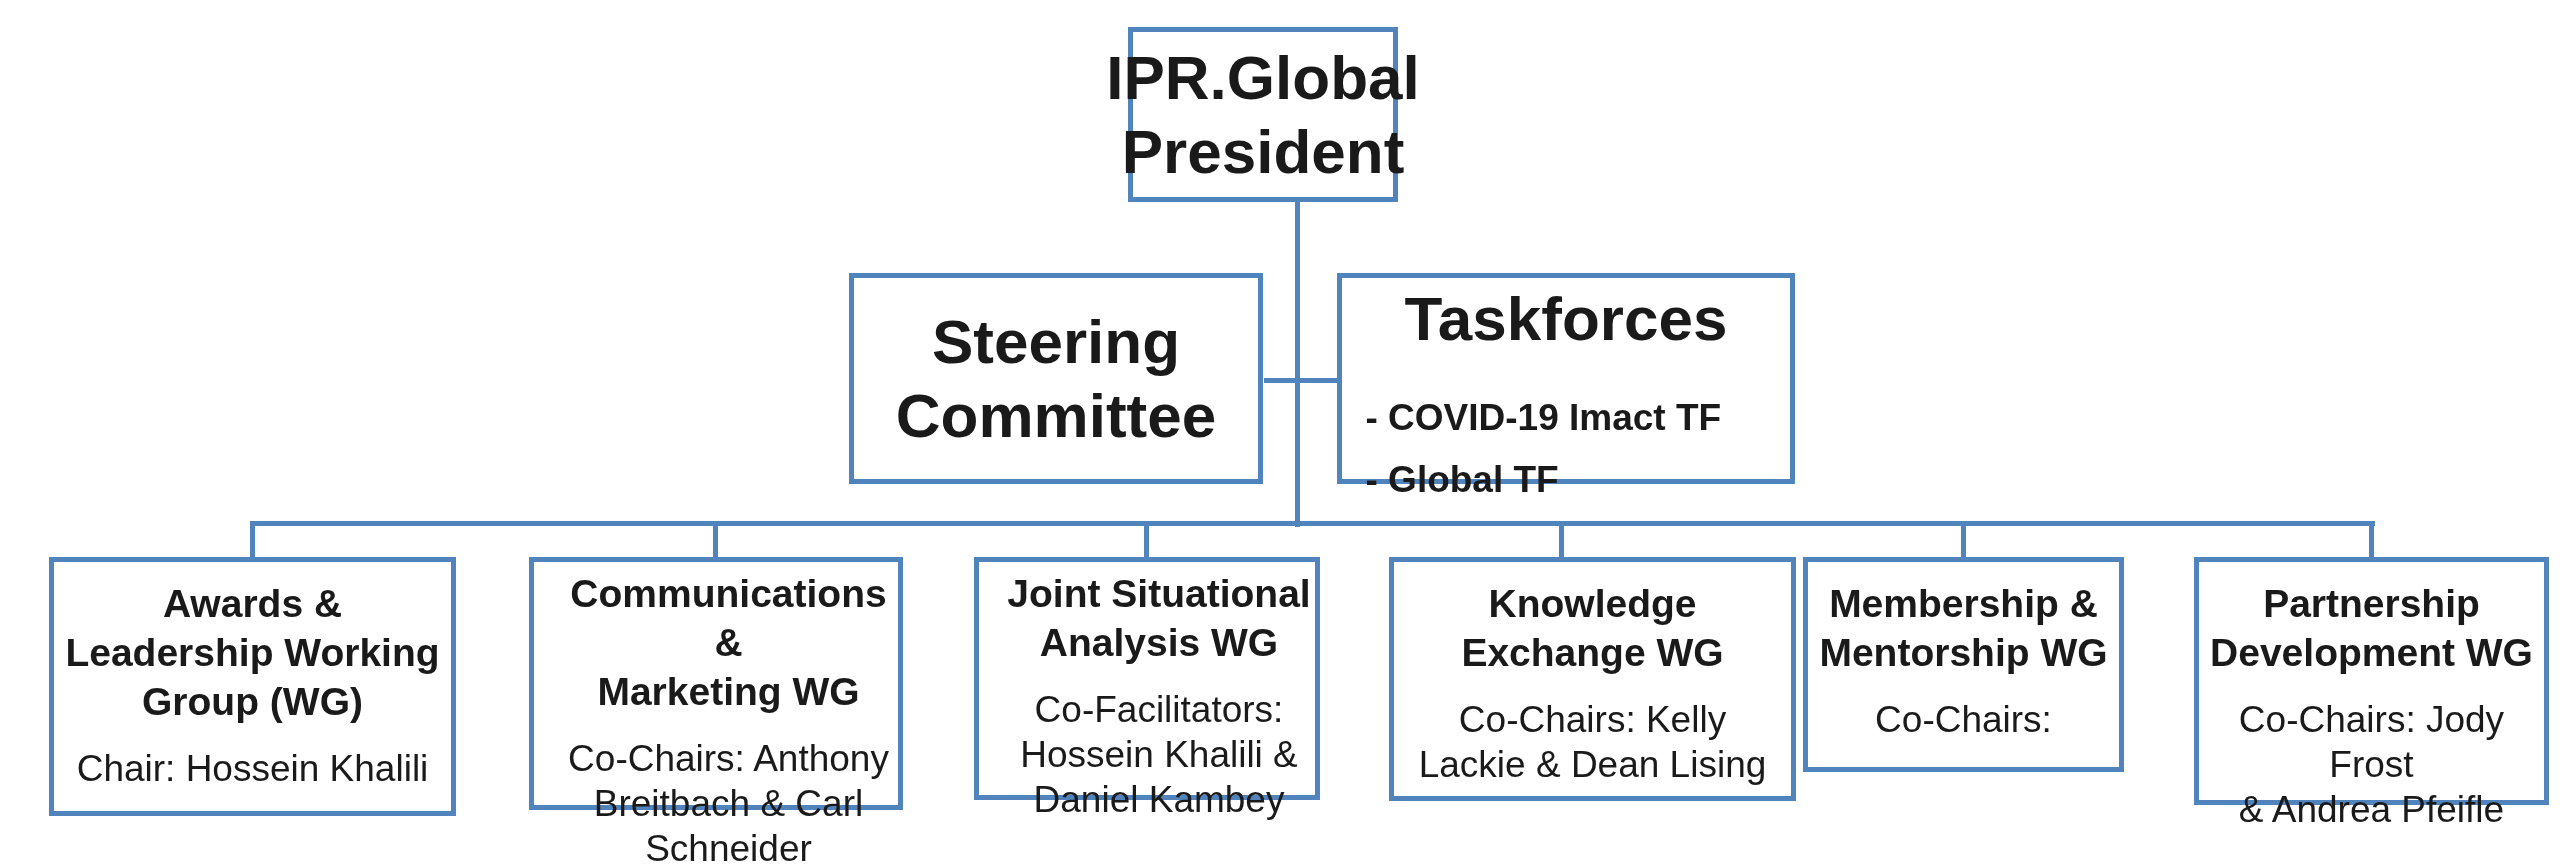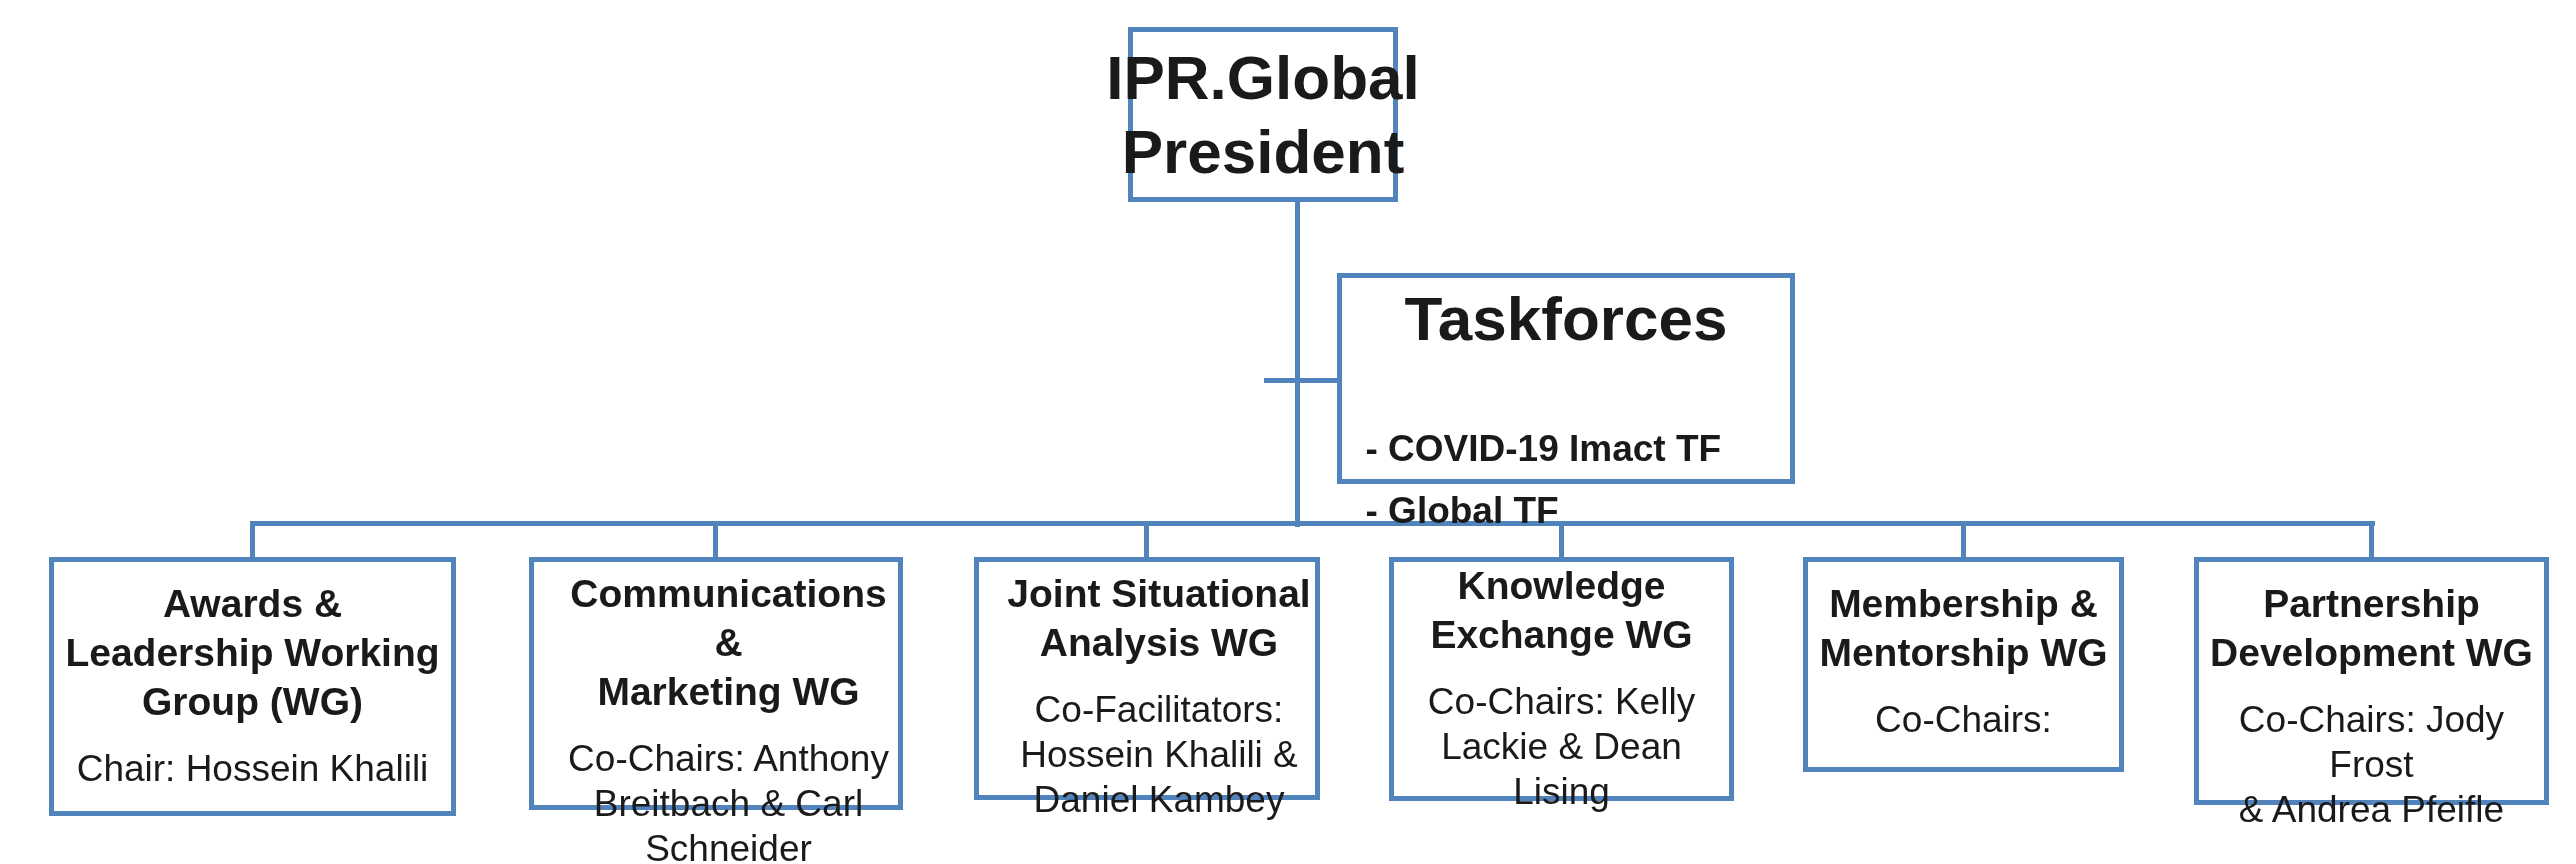--- a/index.html
+++ b/index.html
@@ -85,22 +85,26 @@
   <div class="line" style="left:1144px; top:521px; width:5px; height:36px;"></div>
   <div class="line" style="left:1559px; top:521px; width:5px; height:36px;"></div>
   <div class="line" style="left:1961px; top:521px; width:5px; height:36px;"></div>
   <div class="line" style="left:2369px; top:521px; width:5px; height:36px;"></div>
 
   <div class="box center-v" style="left:1128px; top:27px; width:270px; height:175px;">
     <div class="top-title">IPR.Global
 President</div>
   </div>
 
+  <div class="box center-v" style="left:849px; top:273px; width:414px; height:211px;">
+    <div class="top-title">Steering
+Committee</div>
+  </div>
 
-  <div class="box" style="left:1337px; top:273px; width:458px; height:211px;gap:31px;">
+  <div class="box" style="left:1337px; top:273px; width:458px; height:211px;">
     <div class="tf-title">Taskforces</div>
     <div class="tf-items">
       <div class="tf-item">- COVID-19 Imact TF</div>
       <div class="tf-item">- Global TF</div>
     </div>
   </div>
 
   <div class="box" style="left:49px; top:557px; width:407px; height:259px;">
     <div class="wg-title">Awards &amp;
 Leadership Working
@@ -117,21 +121,21 @@
   </div>
 
   <div class="box" style="left:974px; top:557px; width:346px; height:243px;padding-left:24px;">
     <div class="wg-title" style="margin-top:6.7px;">Joint Situational
 Analysis WG</div>
     <div class="wg-subtitle">Co-Facilitators:
 Hossein Khalili &amp;
 Daniel Kambey</div>
   </div>
 
-  <div class="box" style="left:1389px; top:557px; width:345px; height:244px;justify-content:center;">
+  <div class="box" style="left:1389px; top:557px; width:407px; height:244px;">
     <div class="wg-title">Knowledge
 Exchange WG</div>
     <div class="wg-subtitle">Co-Chairs: Kelly
 Lackie &amp; Dean Lising</div>
   </div>
 
   <div class="box" style="left:1803px; top:557px; width:321px; height:215px;">
     <div class="wg-title">Membership &amp;
 Mentorship WG</div>
     <div class="wg-subtitle">Co-Chairs:</div>

